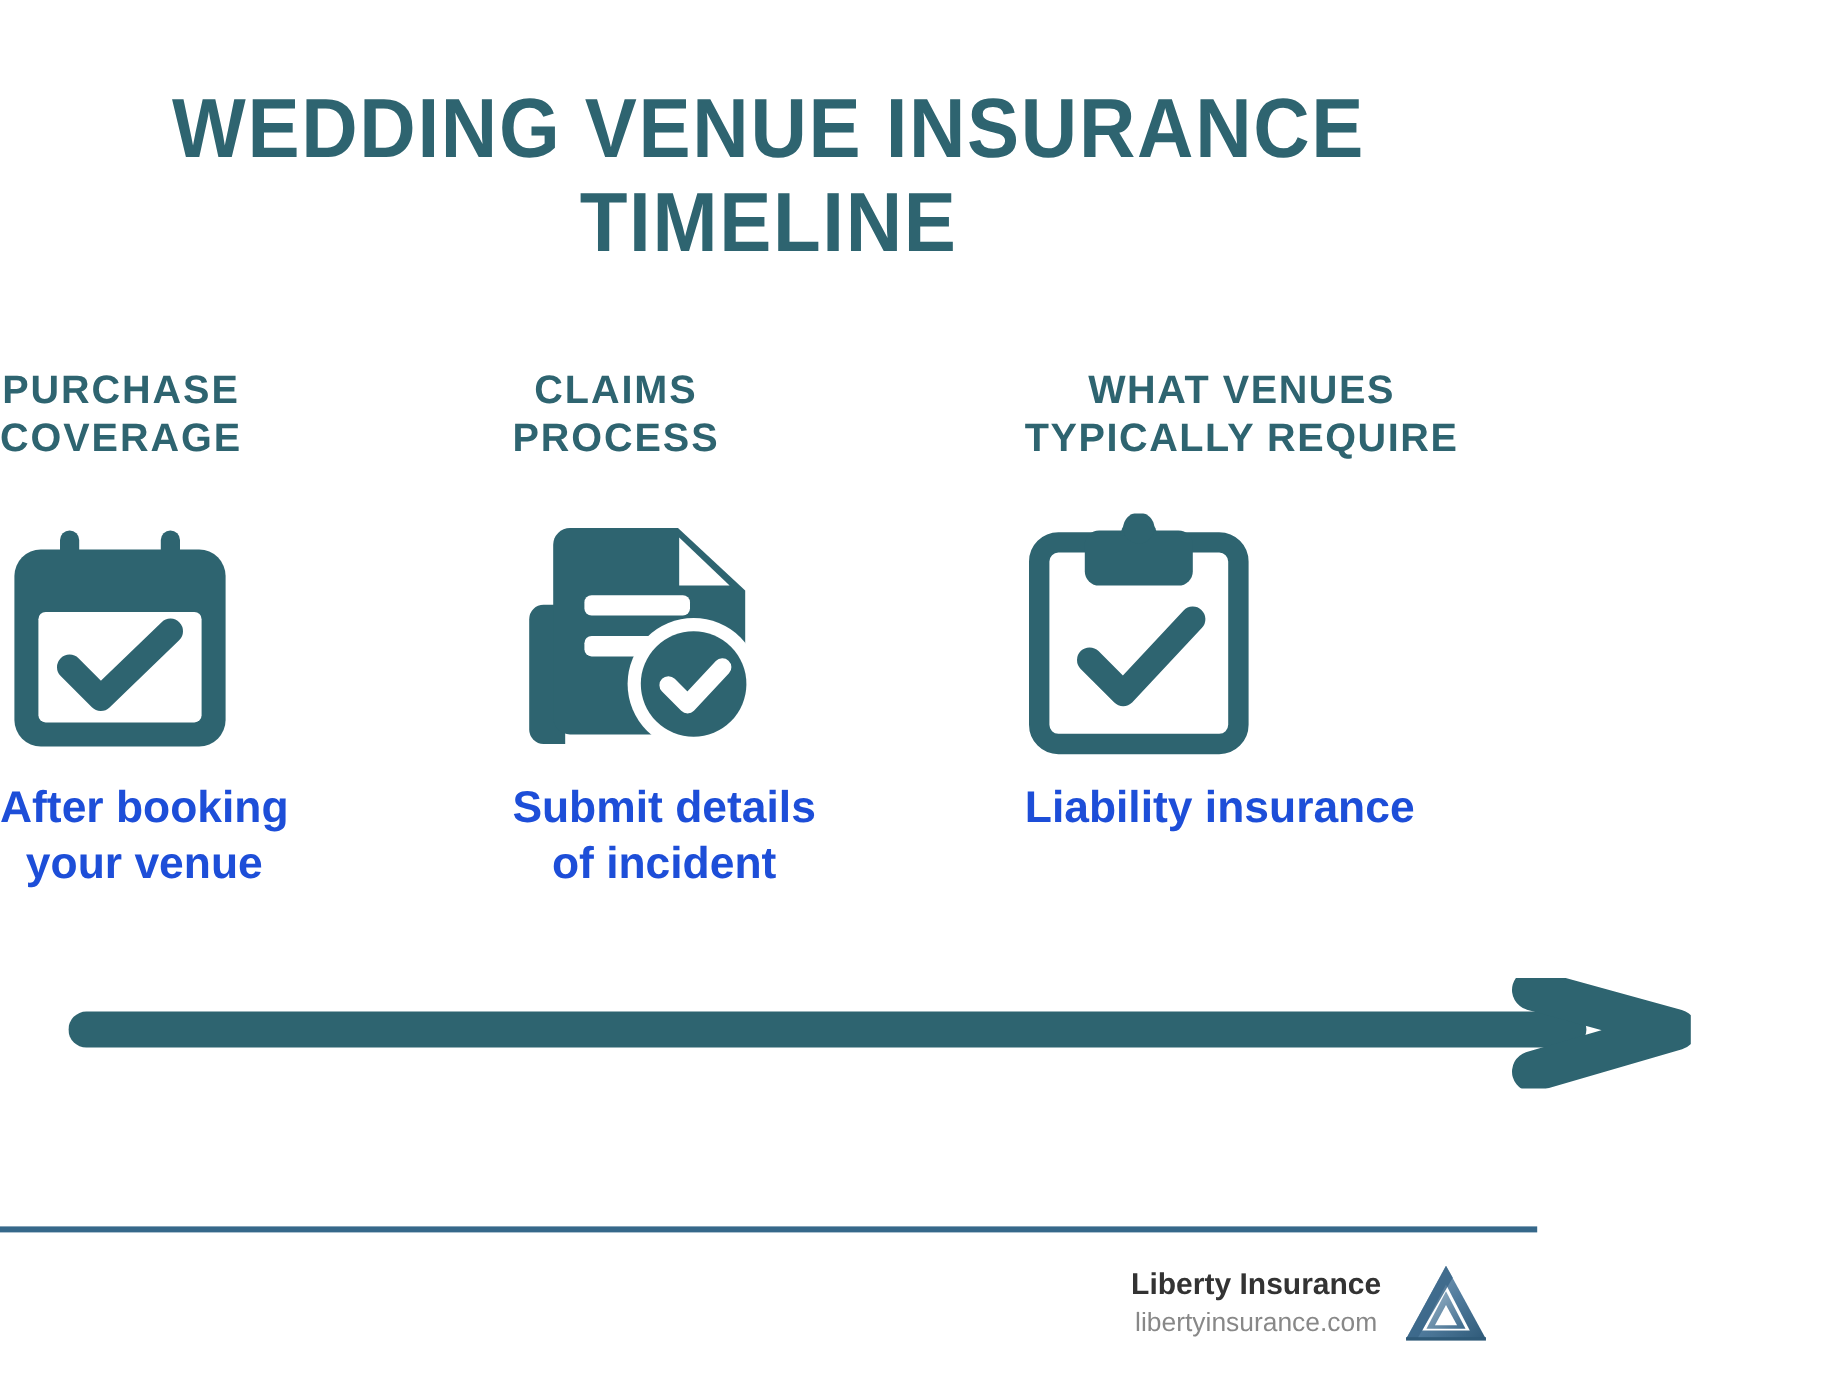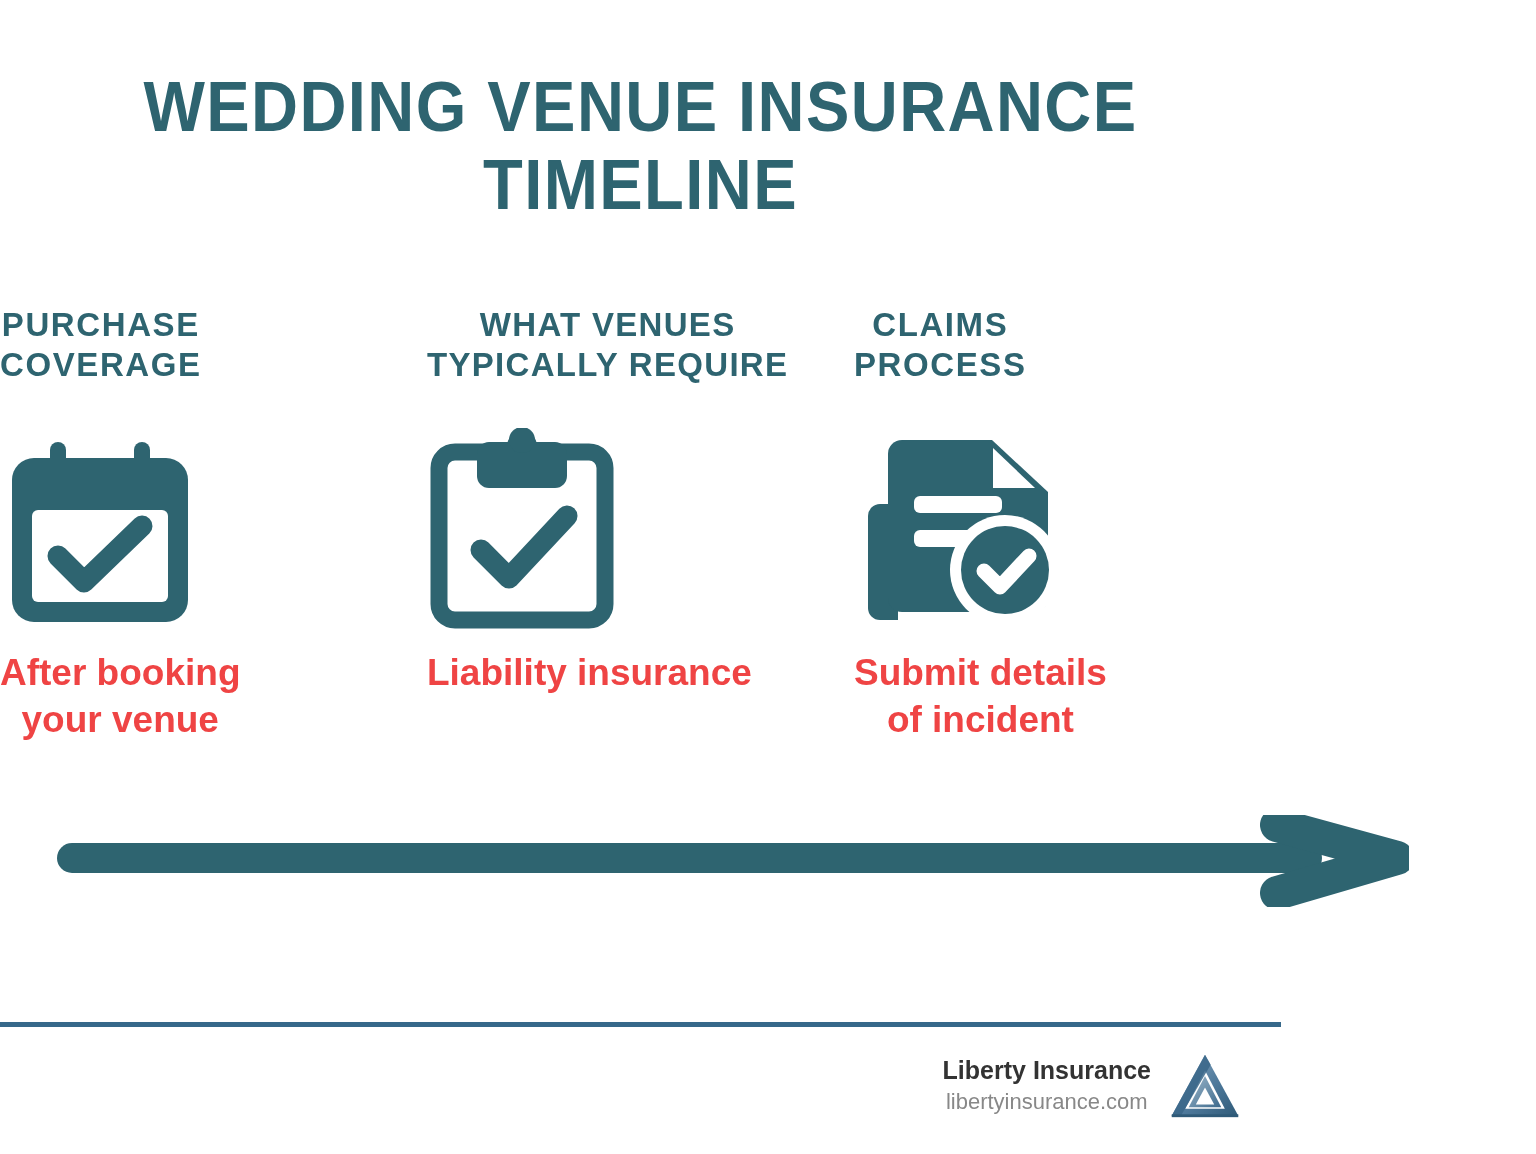--- a/index.html
+++ b/index.html
@@ -55,21 +55,21 @@
   .icon-wrap {
     margin-top:36px;
     height:210px;
     display:flex;
     align-items:center;
     justify-content:center;
   }
   .icon-wrap svg { display:block; }
   .col-caption {
     margin-top:14px;
-    color:#ef4444;
+    color:#1d4ed8;
     font-weight:600;
     font-size:37px;
     line-height:1.28;
     text-align:center;
     white-space:pre-line;
   }
 
   
   .col-1 .col-heading { letter-spacing:1.6px; }
   .col-2 .col-heading { letter-spacing:1.3px; }
@@ -134,38 +134,20 @@
 
           <rect x="12" y="28" width="176" height="164" rx="22" fill="#2e6470"></rect>
 
           <rect x="32" y="80" width="136" height="92" rx="6" fill="#ffffff"></rect>
 
           <path d="M58 126 L84 152 L142 96" fill="none" stroke="#2e6470" stroke-width="21" stroke-linecap="round" stroke-linejoin="round"></path>
         </svg>
       </div>
       <div class="col-caption">After booking
 your venue</div>
-    </div>
-
-    <div class="col col-2">
-      <div class="col-heading">WHAT VENUES
-TYPICALLY REQUIRE</div>
-      <div class="icon-wrap">
-        <svg width="190" height="205" viewBox="0 0 190 205" aria-hidden="true">
-
-          <path d="M60 24 H28 A16 16 0 0 0 12 40 V176 A16 16 0 0 0 28 192 H162 A16 16 0 0 0 178 176 V40 A16 16 0 0 0 162 24 H130" fill="none" stroke="#2e6470" stroke-width="17" stroke-linejoin="round" stroke-linecap="round"></path>
-
-          <rect x="50" y="14" width="90" height="46" rx="12" fill="#2e6470"></rect>
-          <path d="M80 18 a15 15 0 0 1 30 0 z" fill="#2e6470"></path>
-          <circle cx="95" cy="12" r="13" fill="#2e6470"></circle>
-
-          <path d="M54 122 L82 150 L140 88" fill="none" stroke="#2e6470" stroke-width="21" stroke-linecap="round" stroke-linejoin="round"></path>
-        </svg>
-      </div>
-      <div class="col-caption">Liability insurance</div>
     </div>
 
     <div class="col col-3">
       <div class="col-heading">CLAIMS
 PROCESS</div>
       <div class="icon-wrap">
         <svg width="215" height="200" viewBox="0 0 215 200" aria-hidden="true">
 
           <path d="M14 86 a12 12 0 0 1 12 -12 h18 v116 h-18 a12 12 0 0 1 -12 -12 z" fill="#2e6470"></path>
 
@@ -176,20 +158,38 @@
           <rect x="60" y="66" width="88" height="17" rx="6" fill="#ffffff"></rect>
           <rect x="60" y="100" width="70" height="17" rx="6" fill="#ffffff"></rect>
 
           <circle cx="151" cy="140" r="55" fill="#ffffff"></circle>
           <circle cx="151" cy="140" r="44" fill="#2e6470"></circle>
           <path d="M130 141 L146 157 L175 126" fill="none" stroke="#ffffff" stroke-width="15" stroke-linecap="round" stroke-linejoin="round"></path>
         </svg>
       </div>
       <div class="col-caption">Submit details
 of incident</div>
+    </div>
+
+    <div class="col col-2">
+      <div class="col-heading">WHAT VENUES
+TYPICALLY REQUIRE</div>
+      <div class="icon-wrap">
+        <svg width="190" height="205" viewBox="0 0 190 205" aria-hidden="true">
+
+          <path d="M60 24 H28 A16 16 0 0 0 12 40 V176 A16 16 0 0 0 28 192 H162 A16 16 0 0 0 178 176 V40 A16 16 0 0 0 162 24 H130" fill="none" stroke="#2e6470" stroke-width="17" stroke-linejoin="round" stroke-linecap="round"></path>
+
+          <rect x="50" y="14" width="90" height="46" rx="12" fill="#2e6470"></rect>
+          <path d="M80 18 a15 15 0 0 1 30 0 z" fill="#2e6470"></path>
+          <circle cx="95" cy="12" r="13" fill="#2e6470"></circle>
+
+          <path d="M54 122 L82 150 L140 88" fill="none" stroke="#2e6470" stroke-width="21" stroke-linecap="round" stroke-linejoin="round"></path>
+        </svg>
+      </div>
+      <div class="col-caption">Liability insurance</div>
     </div>
 
   </div>
 
   <div class="arrow">
     <svg width="1352" height="92" viewBox="0 0 1352 92" aria-hidden="true">
 
       <rect x="0" y="28" width="1265" height="30" rx="15" fill="#2e6470"></rect>
 
       <path d="M1220 10 L1340 43 L1220 78" fill="none" stroke="#2e6470" stroke-width="34" stroke-linecap="round" stroke-linejoin="round"></path>

